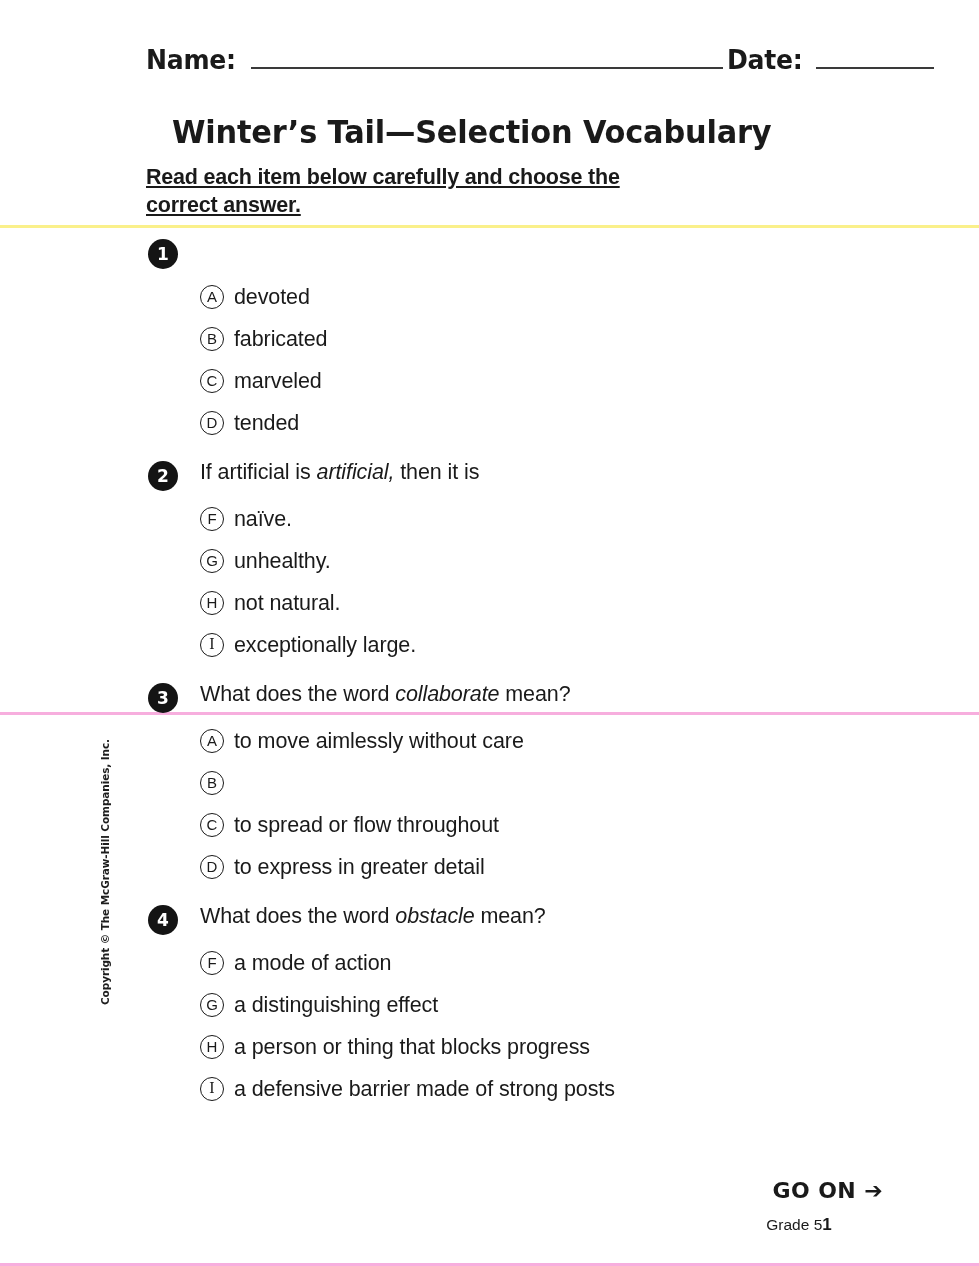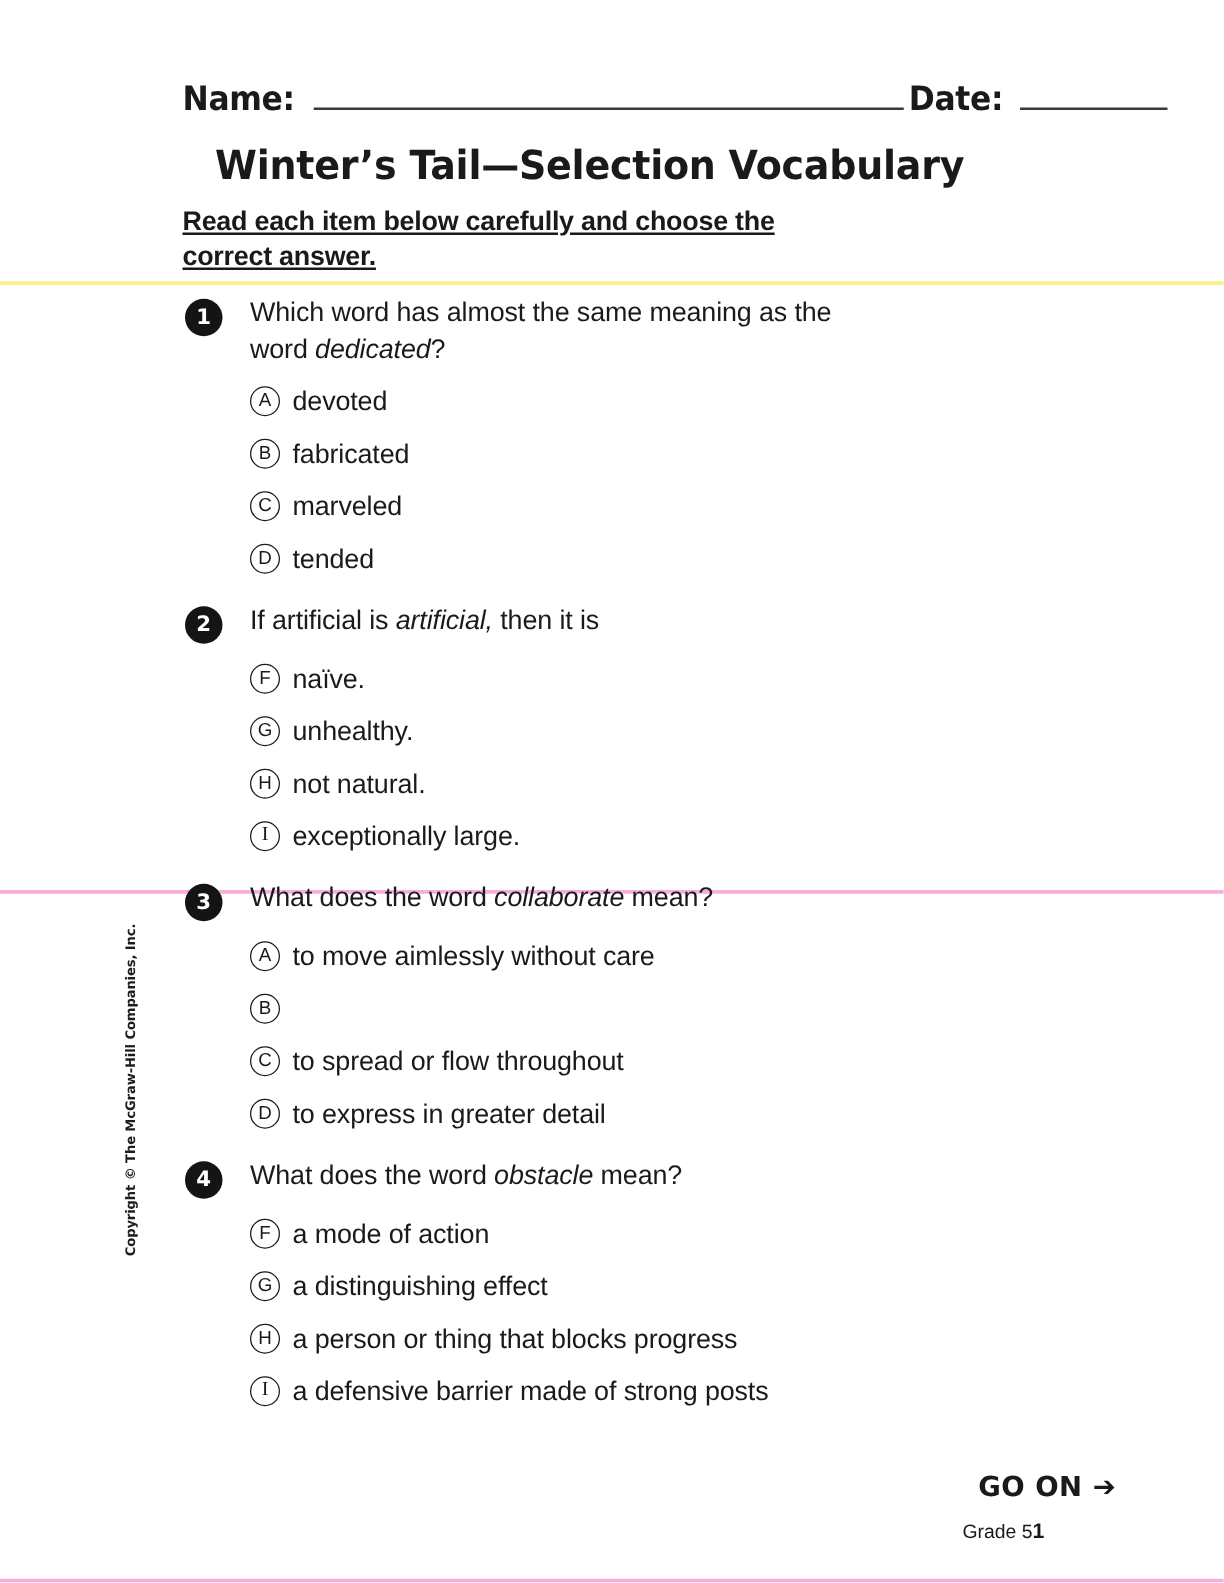--- a/index.html
+++ b/index.html
@@ -43,21 +43,21 @@
   .scanline-pink-bottom {
     top: 1263px;
     height: 3px;
     background: #f7aede;
   }
 
   
   .namedate {
     position: absolute;
     left: 146px;
-    top: 64px;
+    top: 44px;
     width: 750px;
     height: 38px;
     display: flex;
     align-items: baseline;
     text-align: right;
   }
   .nd-label {
     font-family: "DejaVu Sans", sans-serif;
     font-weight: 700;
     font-size: 27px;
@@ -198,40 +198,40 @@
     font-family: "DejaVu Sans", sans-serif;
     font-weight: 700;
     font-size: 10.5px;
     letter-spacing: -0.1px;
     color: #1d1d1d;
   }
 
   
   .goon {
     position: absolute;
-    right: 86px;
+    right: 96px;
     top: 1178px;
     font-family: "DejaVu Sans", sans-serif;
     font-weight: 700;
     font-size: 22px;
     letter-spacing: 0.4px;
     white-space: nowrap;
     margin-left: 28px;
   }
   .goon .arrow {
     font-family: "DejaVu Sans", sans-serif;
     font-weight: 700;
   }
   .footer-meta {
     position: absolute;
-    left: 770px;
+    left: 734px;
     top: 1215px;
     width: 130px;
     display: flex;
-    justify-content: flex-start;
+    justify-content: center;
     align-items: baseline;
     font-size: 15.5px;
   }
   .footer-page {
     font-weight: 700;
     font-size: 17px;
   }
 </style>
 </head>
 <body>
@@ -252,21 +252,20 @@
 
   <div class="title">Winter’s Tail—Selection Vocabulary</div>
 
   <div class="directions">Read each item below carefully and choose the correct answer.</div>
 
   <div class="questions">
 
     <div class="question">
       <div class="q-head">
         <div class="q-num">1</div>
-        <div class="q-text"><span>Which word has almost the same meaning as the word </span><em>dedicated</em><span>?</span></div>
       </div>
       <div class="options">
         <div class="option">
           <span class="opt-mark">A</span>
           <span class="opt-text">devoted</span>
         </div>
         <div class="option">
           <span class="opt-mark">B</span>
           <span class="opt-text">fabricated</span>
         </div>

